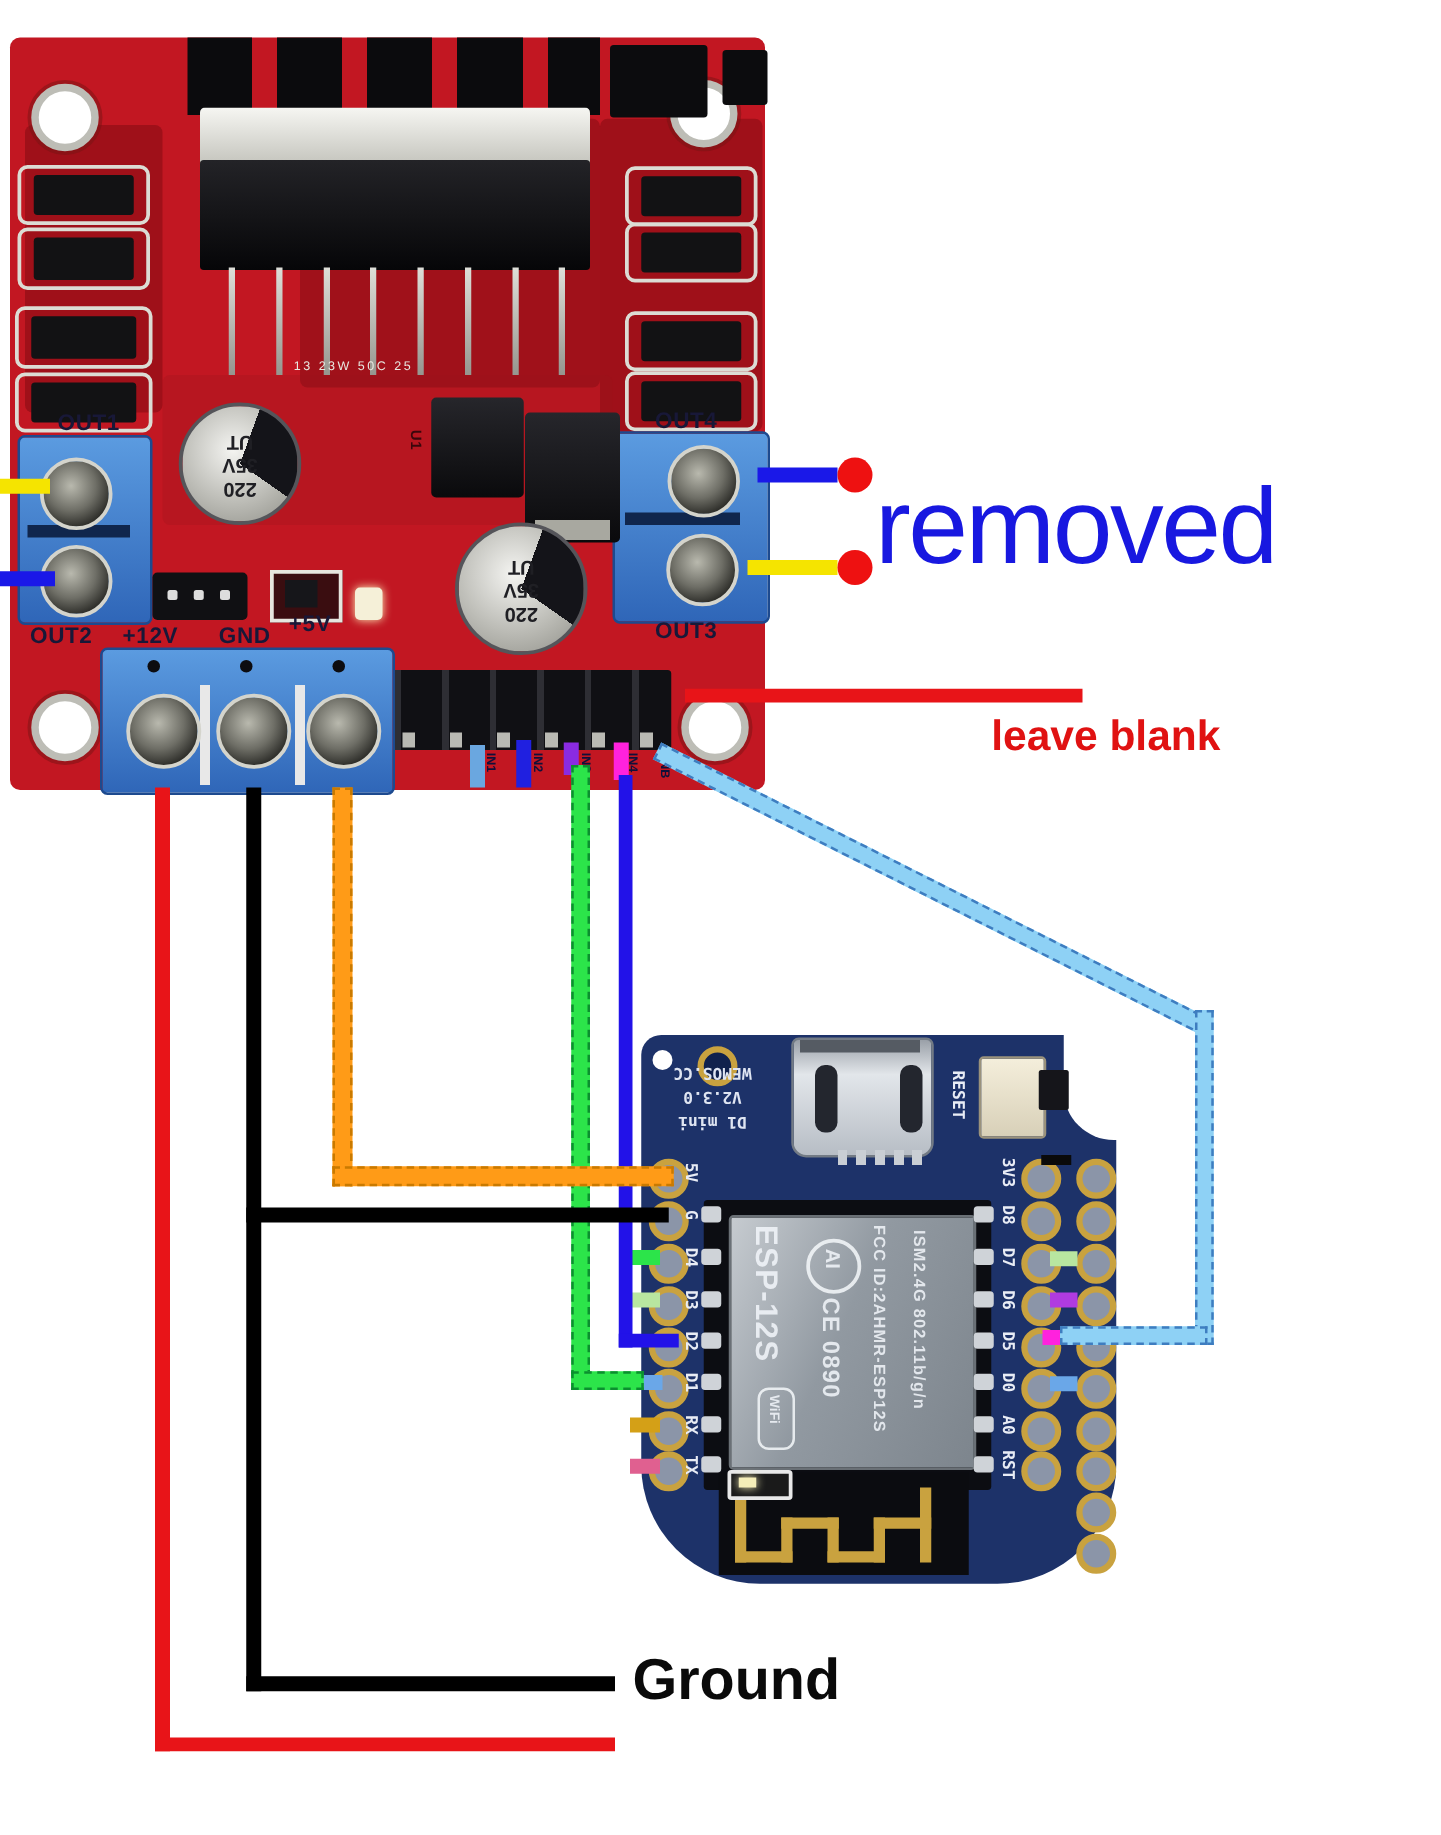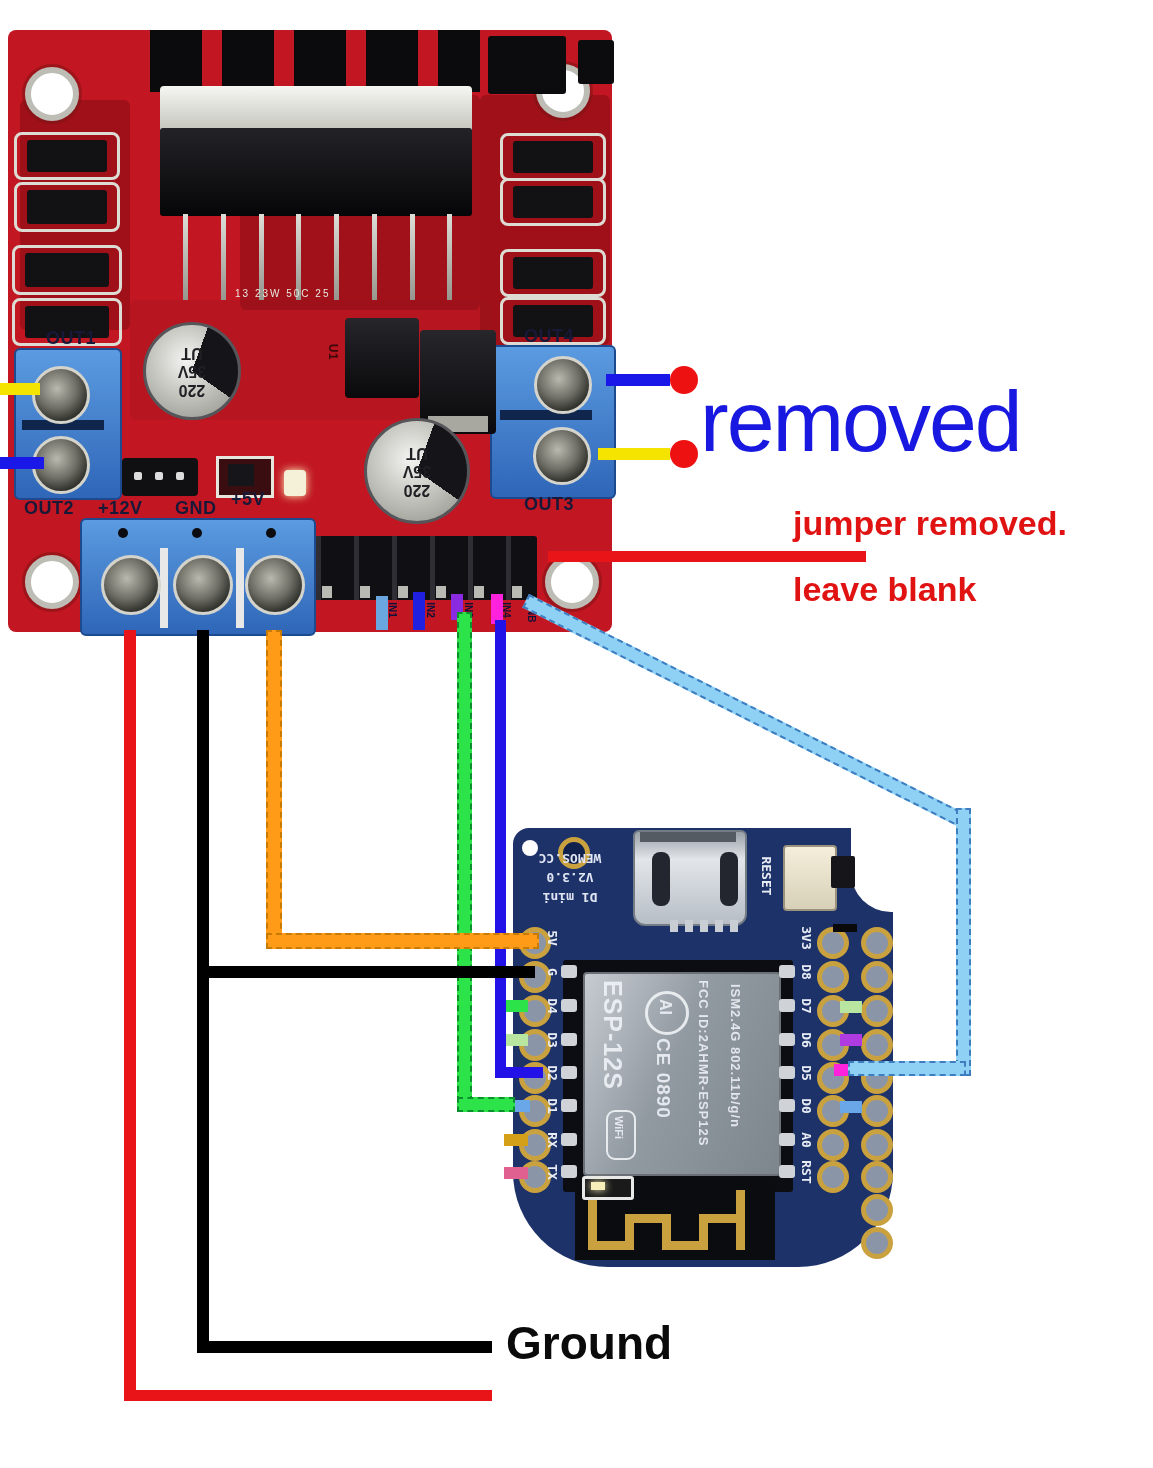--- a/index.html
+++ b/index.html
@@ -292,21 +292,20 @@
   <div class="wire dash-o" style="left:266px;top:933px;width:269px;height:12px;background:#ff9b17;"></div>
 
   <div class="wire" style="left:197px;top:630px;width:12px;height:723px;background:#000;"></div>
   <div class="wire" style="left:197px;top:966px;width:338px;height:12px;background:#000;"></div>
   <div class="wire" style="left:197px;top:1341px;width:295px;height:12px;background:#000;"></div>
 
   <div class="wire" style="left:124px;top:630px;width:12px;height:771px;background:#e81418;"></div>
   <div class="wire" style="left:124px;top:1390px;width:368px;height:11px;background:#e81418;"></div>
 
   <div class="note" style="left:700px;top:372px;font-size:86px;color:#1818e0;letter-spacing:-2px;">removed</div>
-  <div class="note" style="left:793px;top:504px;font-size:34px;font-weight:700;color:#e01212;">jumper removed.</div>
   <div class="note" style="left:506px;top:1316px;font-size:46px;font-weight:700;color:#0a0a0a;">Ground</div>
   <div class="note" style="left:793px;top:570px;font-size:34px;font-weight:700;color:#e01212;">leave blank</div>
 
 <div style="position:absolute;left:519px;top:927px;width:22px;height:22px;border-radius:50%;border:5px solid #c9a23f;background:#8b95a8;z-index:2;"></div>
     <div style="position:absolute;left:519px;top:961px;width:22px;height:22px;border-radius:50%;border:5px solid #c9a23f;background:#8b95a8;z-index:2;"></div>
     <div style="position:absolute;left:519px;top:995px;width:22px;height:22px;border-radius:50%;border:5px solid #c9a23f;background:#8b95a8;z-index:2;"></div>
     <div style="position:absolute;left:519px;top:1029px;width:22px;height:22px;border-radius:50%;border:5px solid #c9a23f;background:#8b95a8;z-index:2;"></div>
     <div style="position:absolute;left:519px;top:1062px;width:22px;height:22px;border-radius:50%;border:5px solid #c9a23f;background:#8b95a8;z-index:2;"></div>
     <div style="position:absolute;left:519px;top:1095px;width:22px;height:22px;border-radius:50%;border:5px solid #c9a23f;background:#8b95a8;z-index:2;"></div>
     <div style="position:absolute;left:519px;top:1129px;width:22px;height:22px;border-radius:50%;border:5px solid #c9a23f;background:#8b95a8;z-index:2;"></div>

